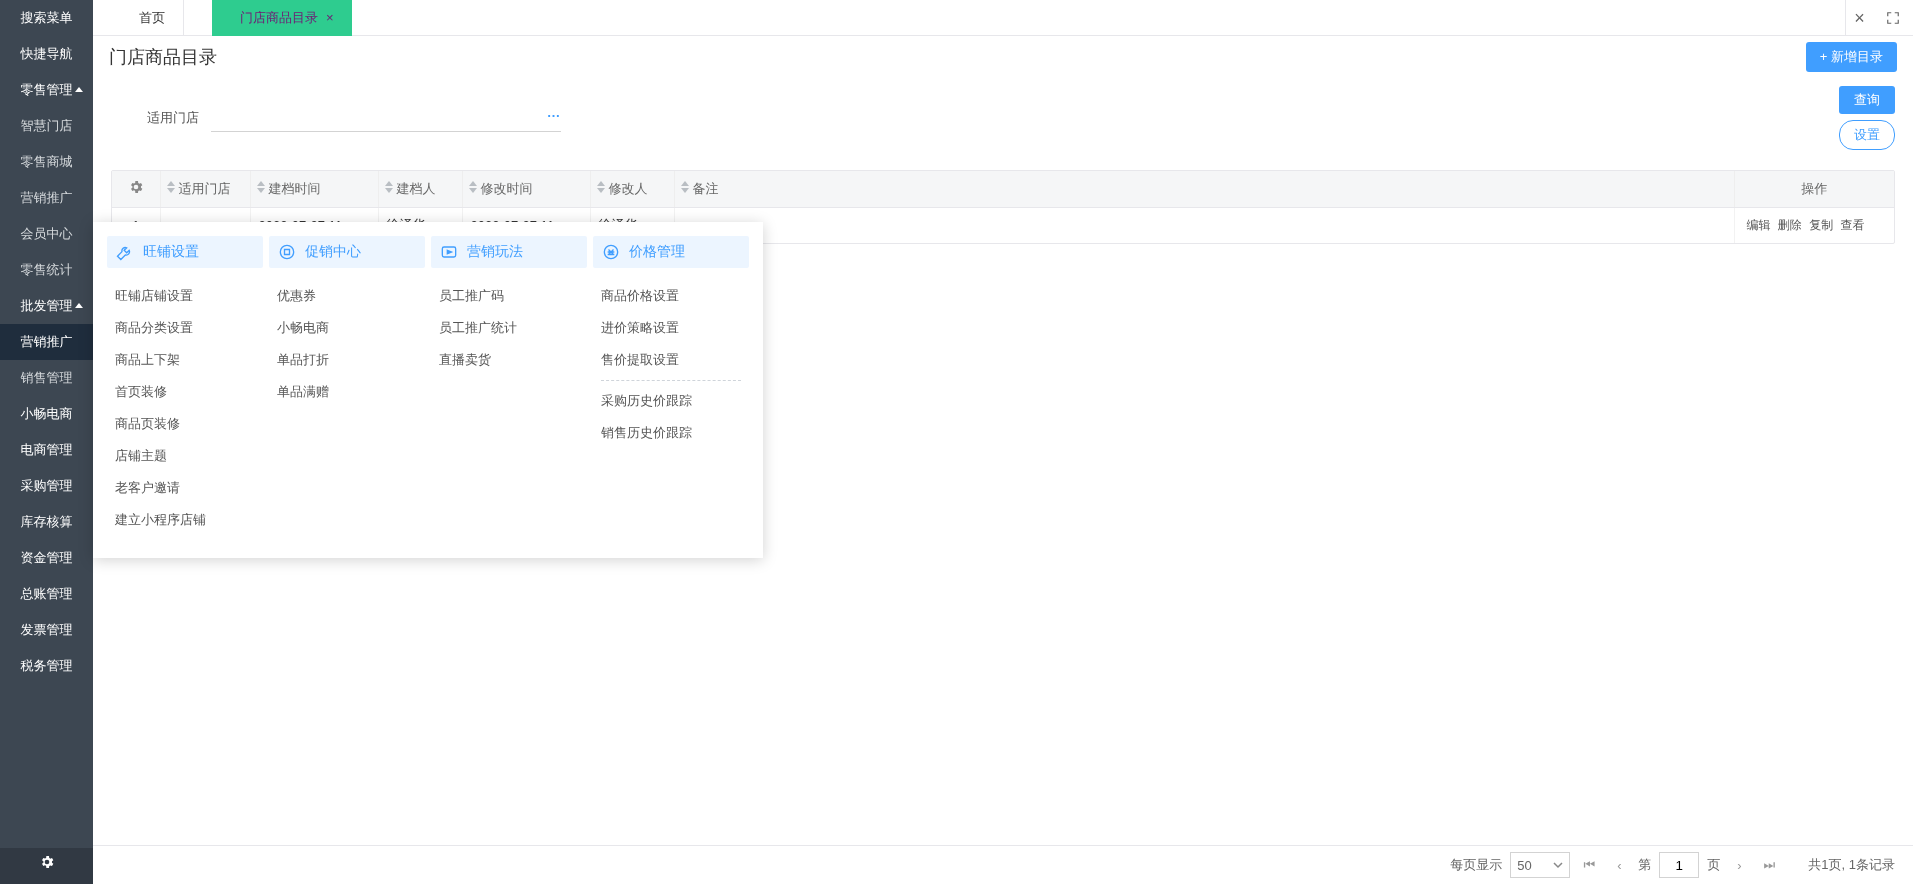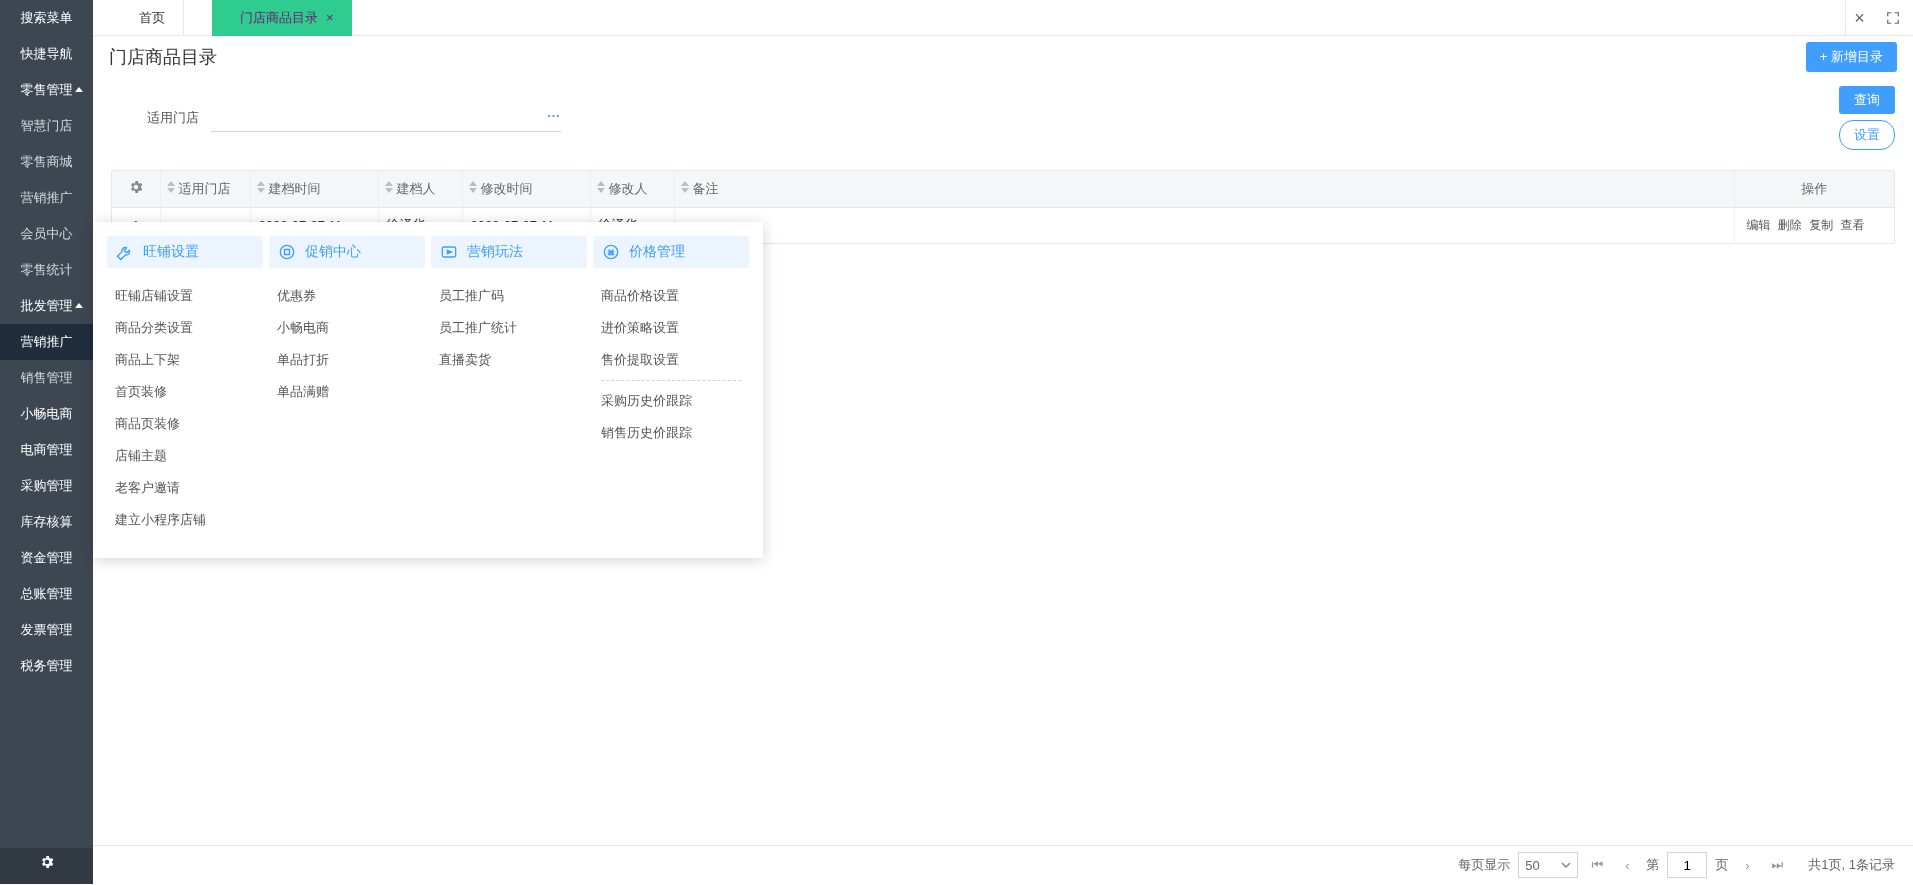--- a/index.html
+++ b/index.html
@@ -215,21 +215,21 @@
             <path d="M1 3l4 4 4-4" stroke="#888" fill="none" stroke-width="1.5"></path>
           </svg>
       </div>
       <span class="nav-btn">⏮</span>
       <span class="nav-btn">‹</span>
       <span>第</span>
       <input class="page-input" value="1" style="">
       <span>页</span>
       <span class="nav-btn">›</span>
       <span class="nav-btn">⏭</span>
-      <span style="margin-left:12px;">共1页, 1条记录</span>
+      <span style="margin-left:20px;">共1页, 1条记录</span>
     </div>
   </div>
 
   <div class="flyout">
 
     <div class="fly-col">
       <div class="fly-header">
         <span class="fly-icon">
             <svg viewBox="0 0 24 24">
               <path d="M14 7a4 4 0 0 0-5.6 4.6L3 17l4 4 5.4-5.4A4 4 0 0 0 17 10l-3 3-3-3Z"></path>

